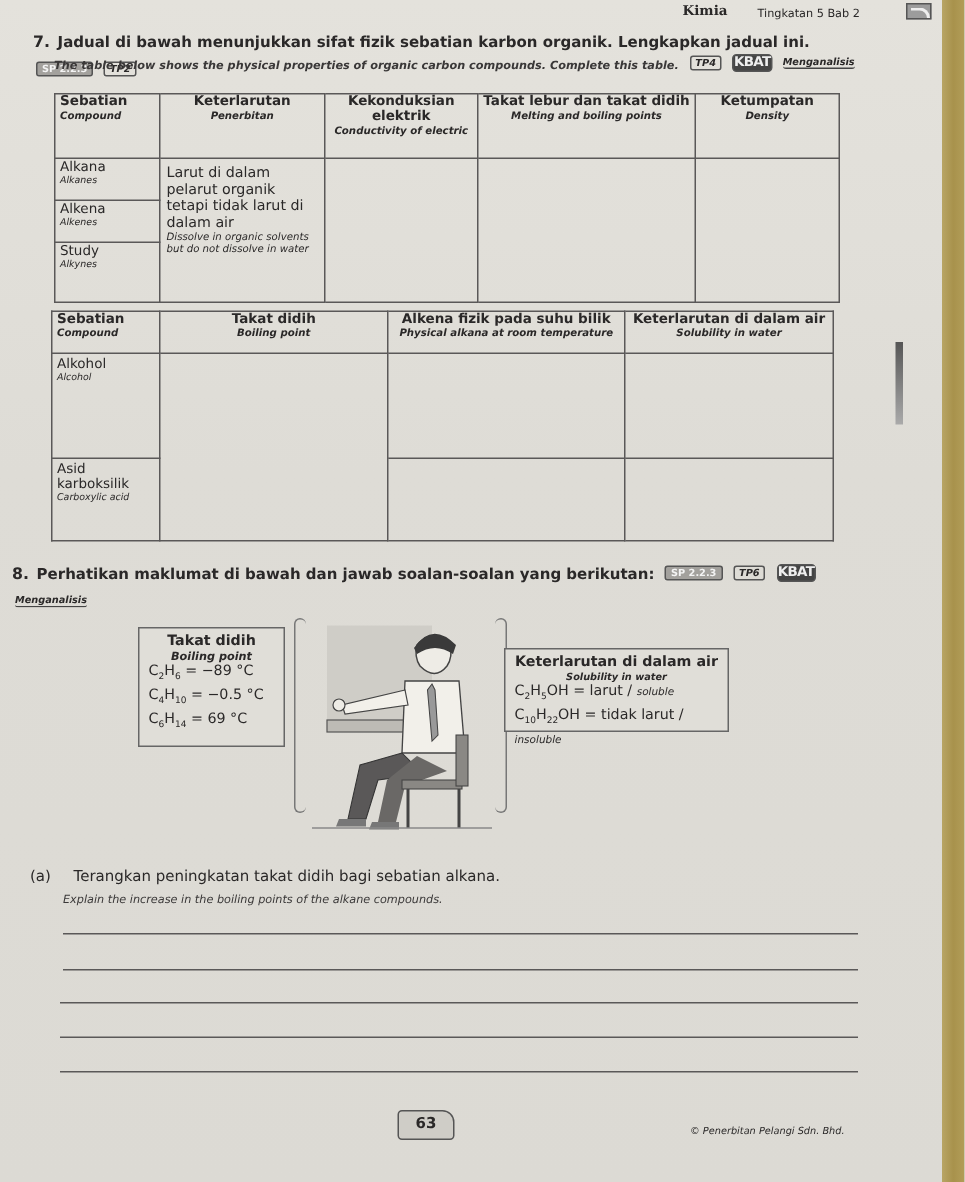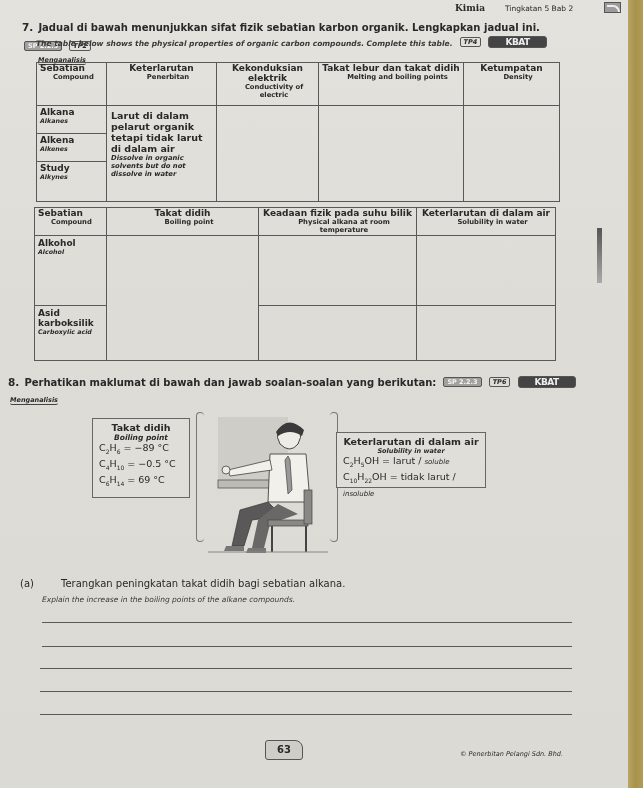--- a/index.html
+++ b/index.html
@@ -23,28 +23,28 @@
   .hdr-level { left: 505px; top: 4px; font-size: 7.5px; }
   .hdr-icon { left: 604px; top: 2px; width: 17px; height: 11px; border: 1px solid #555; background: #9c9c9c; }
   .hdr-icon::after { content: ""; position:absolute; left:2px; top:2px; width:11px; height:5px; border-top:2px solid #eee; border-right:2px solid #eee; border-radius: 0 8px 0 0; }
 
   .qnum { font-weight: bold; font-size: 10.5px; }
   .q-malay { font-size: 10px; font-weight: 600; text-align: center; }
   .q-eng { font-size: 7.5px; font-style: italic; font-weight: bold; color: #3a3838; }
 
   .tag { display: inline-block; font-size: 6.5px; padding: 0 3px; border: 1px solid #555; border-radius: 2px; font-style: italic; font-weight: bold; margin-left: 2px; vertical-align: middle; }
   .tag.sp { background: #a3a19d; color: #f4f4f4; font-style: normal; }
-  .tag.kbat { background: #444; color: #eee; font-style: normal; font-size: 9px; padding: 0 16px; border-radius: 3px; letter-spacing: -0.5px; }
+  .tag.kbat { background: #444; color: #eee; font-style: normal; font-size: 9px; padding: 0 0; border-radius: 3px; letter-spacing: -0.5px; }
   .tag.meng { border: none; border-bottom: 1px solid #444; font-size: 6.5px; padding: 0; }
 
   table { border-collapse: collapse; position: absolute; }
-  td, th { border: 1px solid #5a5858; vertical-align: top; font-weight: bold; }
+  td, th { border: 1px solid #5a5858; vertical-align: top; }
   th { font-weight: bold; text-align: center; padding: 0 3px; }
   .th-m { font-size: 9px; line-height: 10px; display: block; }
-  .th-e { font-size: 6.8px; line-height: 8px; display: block; margin-left: 13px; }
+  .th-e { font-size: 6.8px; font-style: italic; line-height: 8px; display: block; }
   .cell-m { font-size: 9px; line-height: 10px; display: block; }
   .cell-e { font-size: 6.3px; font-style: italic; line-height: 8px; display: block; }
   .sol-m { font-size: 9.5px; line-height: 11px; display: block; }
   .sol-e { font-size: 6.8px; font-style: italic; line-height: 8px; display: block; }
 
   .infobox { border: 1px solid #666; padding: 3px 6px; background: #e0ded8; }
   .ib-title { font-weight: bold; font-size: 9.5px; text-align: center; }
   .ib-sub { font-size: 7.5px; font-style: italic; font-weight: bold; text-align: center; }
   .ib-line { font-size: 9.5px; line-height: 12px; }
   .ib-line .small { font-size: 7px; font-style: italic; }
@@ -138,21 +138,21 @@
         <tr style="height:28px;">
       <th style="width:72px; text-align:left;">
         <span class="th-m">Sebatian</span>
         <span class="th-e">Compound</span>
       </th>
       <th style="width:152px;">
         <span class="th-m">Takat didih</span>
         <span class="th-e">Boiling point</span>
       </th>
       <th style="width:158px;">
-        <span class="th-m">Keadaan fizik pada suhu bilik</span>
+        <span class="th-m">Alkena fizik pada suhu bilik</span>
         <span class="th-e">Physical alkana at room temperature</span>
       </th>
       <th>
         <span class="th-m">Keterlarutan di dalam air</span>
         <span class="th-e">Solubility in water</span>
       </th>
     </tr>
     <tr style="height:70px;">
       <td style="padding:2px 3px;">
         <span class="cell-m">Alkohol</span>
@@ -219,21 +219,21 @@
 
   <div class="abs infobox" style="left:336px; top:432px; width:150px; height:56px;">
     <div class="ib-title">Keterlarutan di dalam air</div>
     <div class="ib-sub" style="font-size:6.5px;">Solubility in water</div>
     <div class="ib-line"><span>C</span><sub>2</sub><span>H</span><sub>5</sub><span>OH</span><span> = larut / </span><span class="small">soluble</span></div>
     <div class="ib-line"><span>C</span><sub>10</sub><span>H</span><sub>22</sub><span>OH</span><span> = tidak larut / </span><span class="small">insoluble</span></div>
   </div>
 
   <div class="abs" style="left:20px; top:572px;">
     <span class="q-malay" style="font-weight:normal;">(a)</span>
-    <span class="q-malay" style="font-weight:normal; margin-left:22px;">Terangkan peningkatan takat didih bagi sebatian alkana.</span>
+    <span class="q-malay" style="font-weight:normal; margin-left:10px;">Terangkan peningkatan takat didih bagi sebatian alkana.</span>
   </div>
   <div class="abs" style="left:42px; top:587px;">
     <span class="q-eng" style="font-weight:normal;">Explain the increase in the boiling points of the alkane compounds.</span>
   </div>
 
   <div class="ans-line" style="left:42px; top:622px; width:530px;"></div>
   <div class="ans-line" style="left:42px; top:646px; width:530px;"></div>
   <div class="ans-line" style="left:40px; top:668px; width:532px;"></div>
   <div class="ans-line" style="left:40px; top:691px; width:532px;"></div>
   <div class="ans-line" style="left:40px; top:714px; width:532px;"></div>

